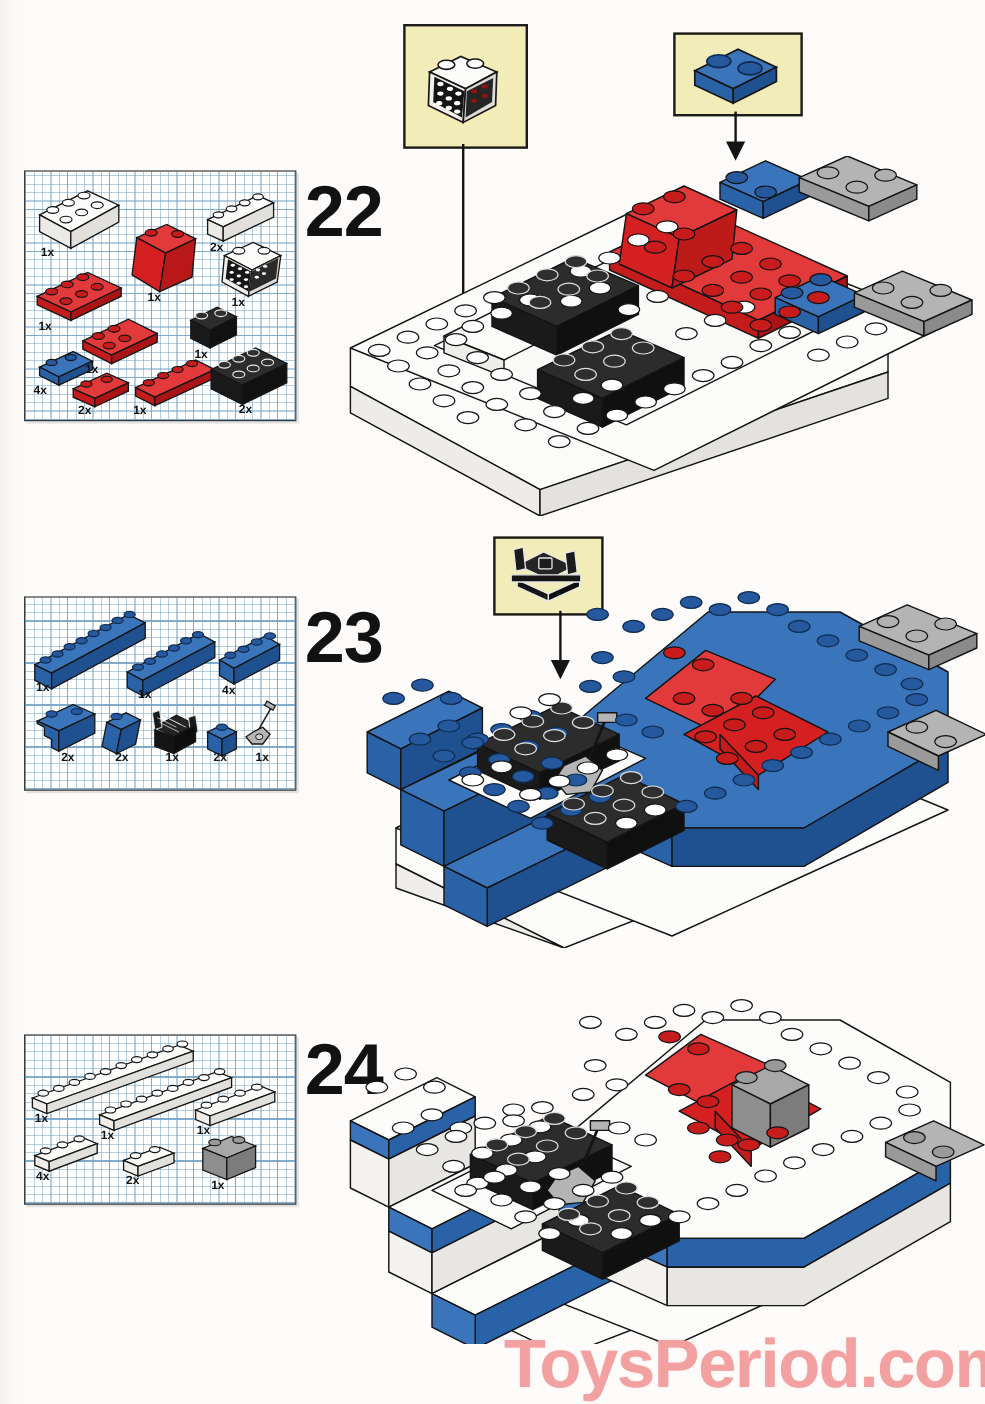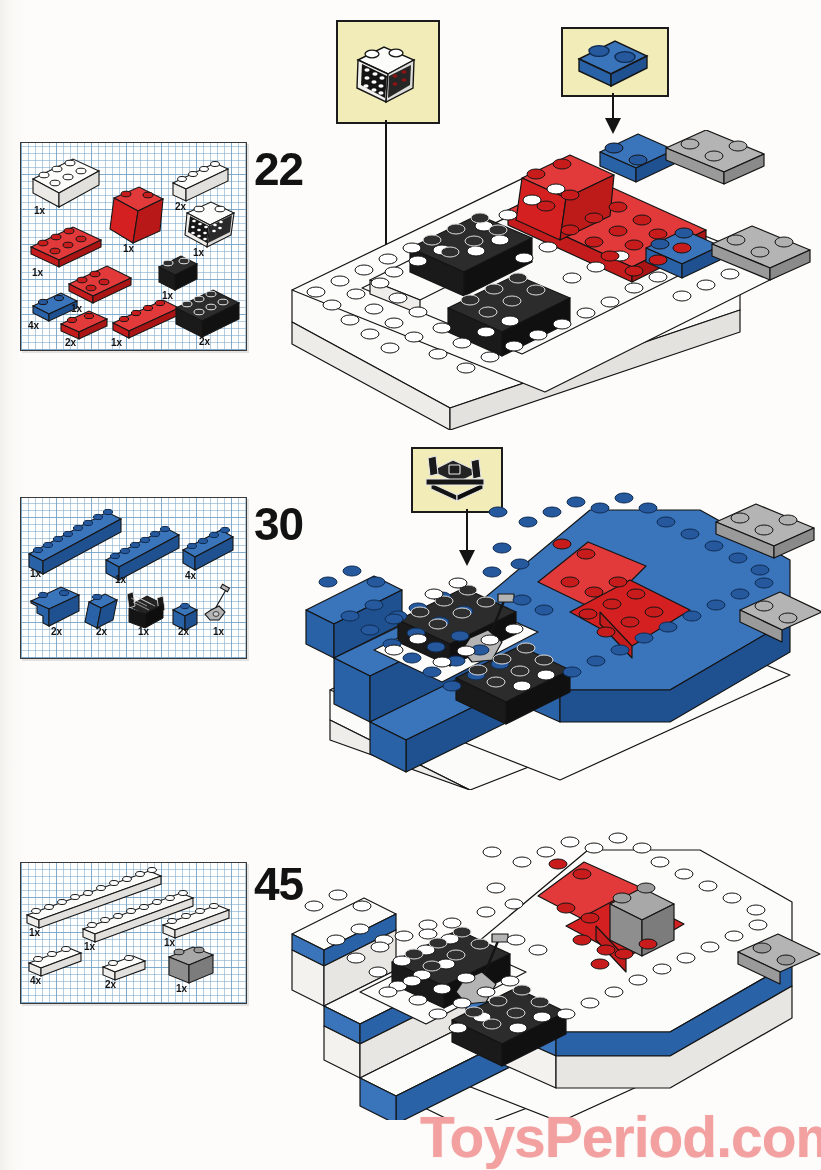--- a/index.html
+++ b/index.html
@@ -9,21 +9,21 @@
     font-family:"Liberation Sans", sans-serif;
     overflow:hidden;
     position:relative;
   }
   .page{position:absolute;inset:0;background:
      linear-gradient(90deg,#f2f0ec 0px,#faf8f5 10px,#fdfcfa 26px,#fdfcfa 100%);}
 
   
   .abs{position:absolute;}
   .stepnum{
-    position:absolute;font-weight:bold;font-size:46px;color:#121212;
+    position:absolute;font-weight:bold;font-size:60px;color:#121212;
     letter-spacing:-1px;font-family:"Liberation Sans",sans-serif;
   }
 
   
   .partsbox{
     position:absolute;border:1.5px solid #3a3a3a;
     background:
       repeating-linear-gradient(0deg,rgba(120,165,200,.55) 0 1px,transparent 1px 7px),
       repeating-linear-gradient(90deg,rgba(120,165,200,.55) 0 1px,transparent 1px 7px),
       repeating-linear-gradient(0deg,rgba(120,165,200,.85) 0 1px,transparent 1px 35px),
@@ -511,21 +511,21 @@
   <span class="qty" style="left:9px;top:70px;">1x</span>
   <span class="qty" style="left:94px;top:76px;">1x</span>
   <span class="qty" style="left:164px;top:72px;">4x</span>
   <span class="qty" style="left:30px;top:128px;">2x</span>
   <span class="qty" style="left:75px;top:128px;">2x</span>
   <span class="qty" style="left:117px;top:128px;">1x</span>
   <span class="qty" style="left:157px;top:128px;">2x</span>
   <span class="qty" style="left:192px;top:128px;">1x</span>
 </div>
 
-<div class="stepnum" style="left:254px;top:497px;">30</div>
+<div class="stepnum" style="left:254px;top:497px;">23</div>
 
 <div class="callout" style="left:411px;top:447px;width:88px;height:62px;">
   <svg width="84" height="58" viewBox="0 0 84 58">
     <polygon points="18,22 40,11 66,23 44,34" fill="#242424" stroke="#e8e8e8" stroke-width="1.1"></polygon>
     <polygon points="15,9 23,7 25,25 17,27" fill="#1a1a1a" stroke="#e8e8e8" stroke-width="1.1"></polygon>
     <polygon points="58,12 66,10 68,28 60,30" fill="#1a1a1a" stroke="#e8e8e8" stroke-width="1.1"></polygon>
     <rect x="36" y="16" width="11" height="9" rx="1" fill="#1d1d1d" stroke="#e8e8e8" stroke-width="1.1"></rect>
     <polygon points="18,34 44,46 44,52 18,40" fill="#141414" stroke="#e8e8e8" stroke-width="1.1"></polygon>
     <polygon points="44,46 70,34 70,40 44,52" fill="#0e0e0e" stroke="#e8e8e8" stroke-width="1.1"></polygon>
     <polygon points="13,30 71,30 71,36 13,36" fill="#161616" stroke="#e8e8e8" stroke-width="1.1"></polygon>
@@ -762,21 +762,21 @@
     </g>
   </svg>
   <span class="qty" style="left:8px;top:64px;">1x</span>
   <span class="qty" style="left:63px;top:78px;">1x</span>
   <span class="qty" style="left:143px;top:74px;">1x</span>
   <span class="qty" style="left:9px;top:112px;">4x</span>
   <span class="qty" style="left:84px;top:116px;">2x</span>
   <span class="qty" style="left:155px;top:120px;">1x</span>
 </div>
 
-<div class="stepnum" style="left:254px;top:857px;">45</div>
+<div class="stepnum" style="left:254px;top:857px;">24</div>
 
 <svg class="abs" style="left:270px;top:830px;" width="551" height="290" viewBox="0 0 551 290">
   <g stroke="#141414" stroke-width="1.2" stroke-linejoin="round">
 
     <polygon points="60,232 200,300 480,192 480,162 330,97 60,202" fill="#fbfbf9"></polygon>
     <polygon points="60,202 290,92 520,187 290,292" fill="#fcfcfa"></polygon>
 
     <polygon points="22,104 94,68 126,84 54,120" fill="#fcfcfa"></polygon>
     <polygon points="22,104 54,120 54,136 22,120" fill="#3a74bb"></polygon>
     <polygon points="54,120 126,84 126,100 54,136" fill="#2a62a8"></polygon>

